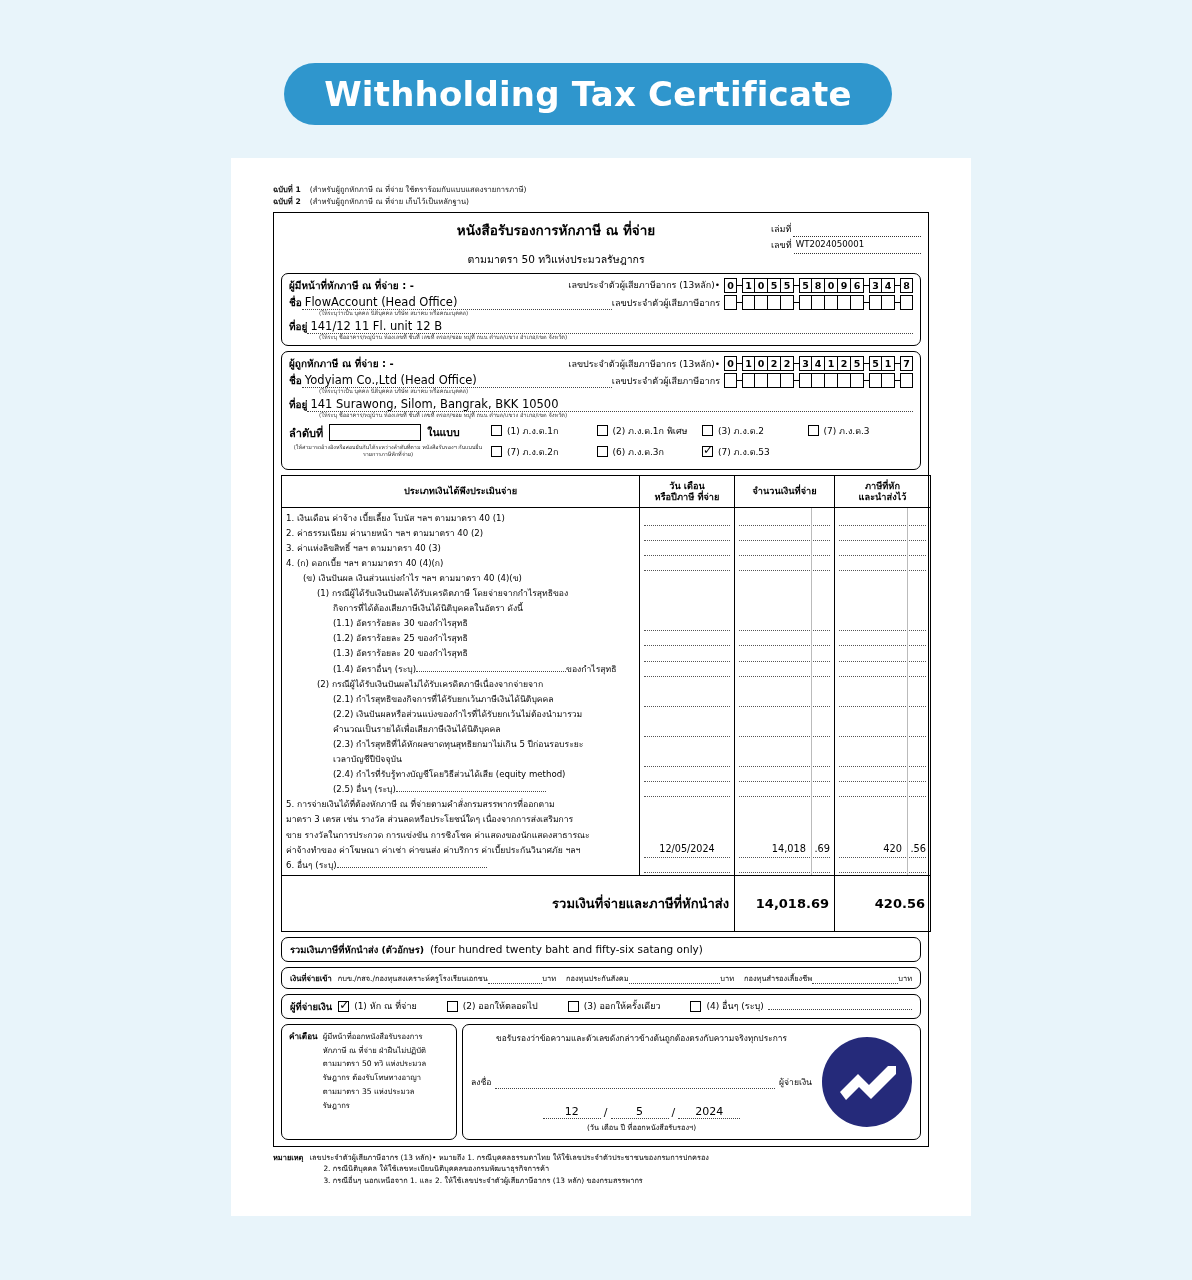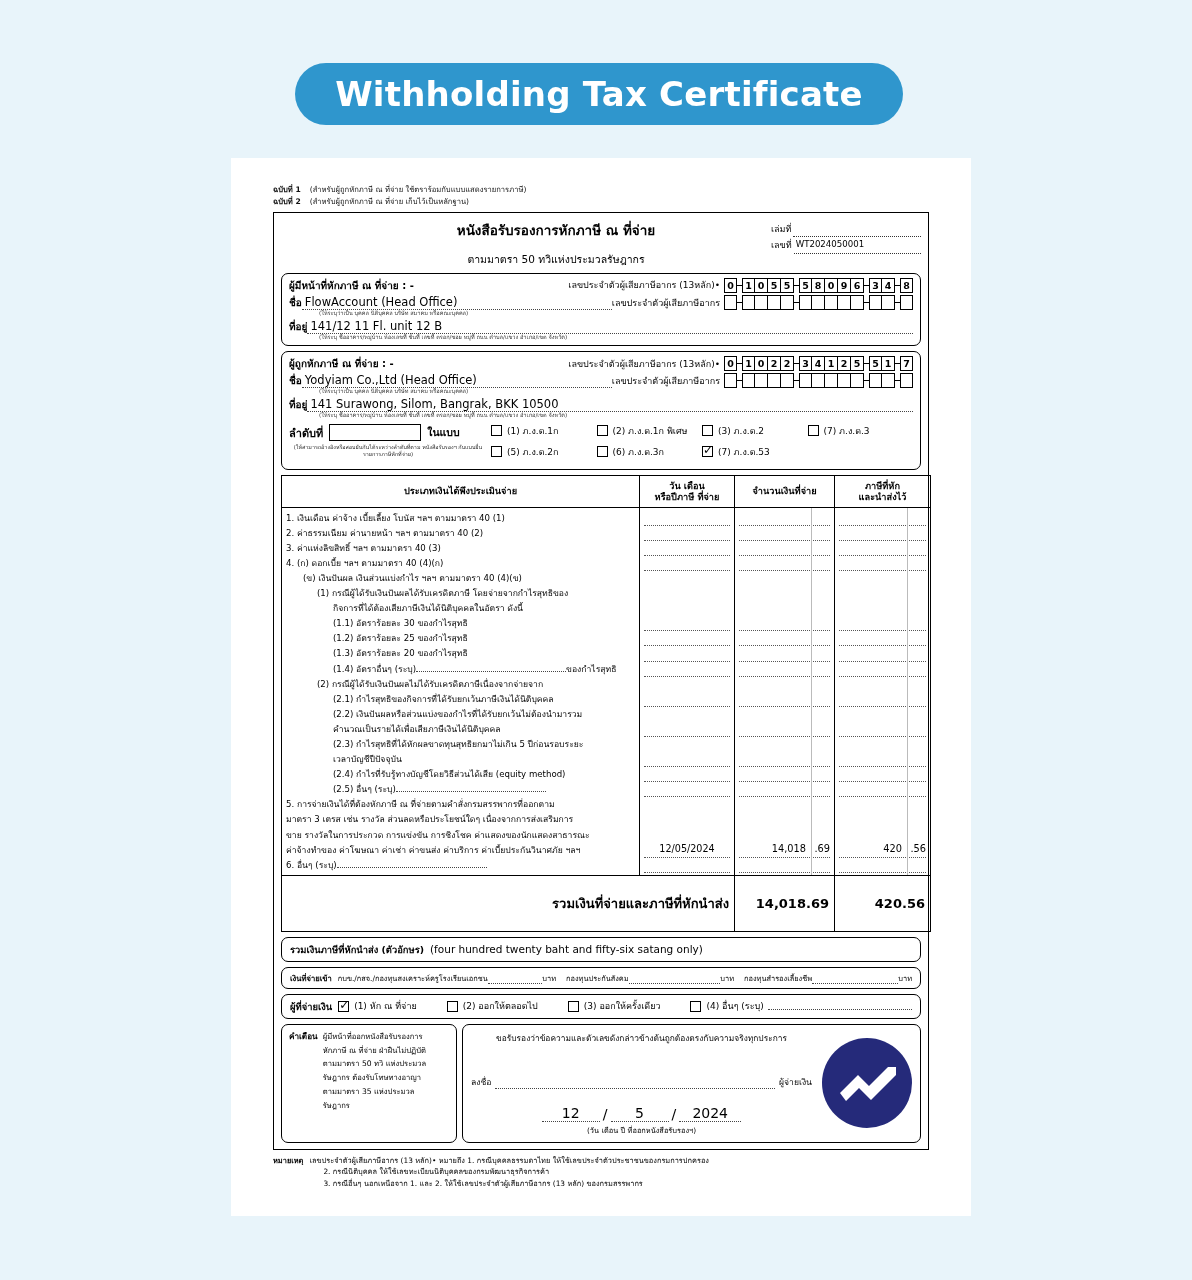--- a/index.html
+++ b/index.html
@@ -4,21 +4,21 @@
 <style>
   * { box-sizing: border-box; }
   html, body { margin:0; padding:0; }
   body {
     width:1192px; height:1280px;
     background:#e8f4fa;
     font-family:"DejaVu Sans","Liberation Sans",sans-serif;
     overflow:hidden;
   }
   .page-banner {
-    position:absolute; left:295px; top:63px;
+    position:absolute; left:284px; top:63px;
     width:608px; height:62px;
     background:#2f96cd; border-radius:31px;
     display:flex; align-items:center; justify-content:center;
   }
   .page-banner span {
     color:#ffffff; font-size:34px; font-weight:bold; letter-spacing:.2px;
   }
   .sheet {
     position:absolute; left:231px; top:158px;
     width:740px; height:1058px;
@@ -131,21 +131,21 @@
   .btmwrap { display:flex; margin-top:5px; align-items:stretch; }
   .warnbox { width:176px; border:1.1px solid #000; border-radius:7px; padding:5px 7px; }
   .warnrow { display:flex; }
   .warnrow .w-lbl { font-size:8.2px; font-weight:bold; white-space:nowrap; margin-right:5px; }
   .warnrow .w-txt { font-size:7.6px; line-height:1.82; }
   .signbox { flex:1; border:1.1px solid #000; border-radius:7px; margin-left:5px; padding:6px 8px; display:flex; }
   .signleft { flex:1; }
   .certline { font-size:8.4px; text-align:center; margin-bottom:30px; }
   .sigline { display:flex; align-items:flex-end; font-size:8.6px; }
   .sigline .dots { flex:1; border-bottom:1px dotted #444; height:10px; margin:0 4px; }
-  .datebar { display:flex; justify-content:center; align-items:flex-end; margin-top:16px; font-size:14px; }
+  .datebar { display:flex; justify-content:center; align-items:flex-end; margin-top:16px; font-size:11px; }
   .datebar .d { border-bottom:1px dotted #444; text-align:center; padding:0 3px; }
   .datebar .d.dd { width:58px; }
   .datebar .d.mm { width:58px; }
   .datebar .d.yy { width:62px; }
   .datebar .sl { padding:0 3px; }
   .dcap { font-size:7.4px; text-align:center; margin-top:2px; }
   .logo {
     width:90px; height:90px; border-radius:50%;
     background:#252a7a; margin-left:10px; align-self:center; flex:none;
     display:flex; align-items:center; justify-content:center; position:relative;
@@ -373,21 +373,21 @@
           <label class="opt">
                 <span class="cbx"></span>
                 <span>(3) ภ.ง.ด.2</span>
               </label>
           <label class="opt">
                 <span class="cbx"></span>
                 <span>(7) ภ.ง.ด.3</span>
               </label>
           <label class="opt">
                 <span class="cbx"></span>
-                <span>(5) ภ.ง.ด.2ก</span>
+                <span>(7) ภ.ง.ด.2ก</span>
               </label>
           <label class="opt">
                 <span class="cbx"></span>
                 <span>(6) ภ.ง.ด.3ก</span>
               </label>
           <label class="opt">
                 <span class="cbx on"></span>
                 <span>(7) ภ.ง.ด.53</span>
               </label>
           <span class="opt"></span>

